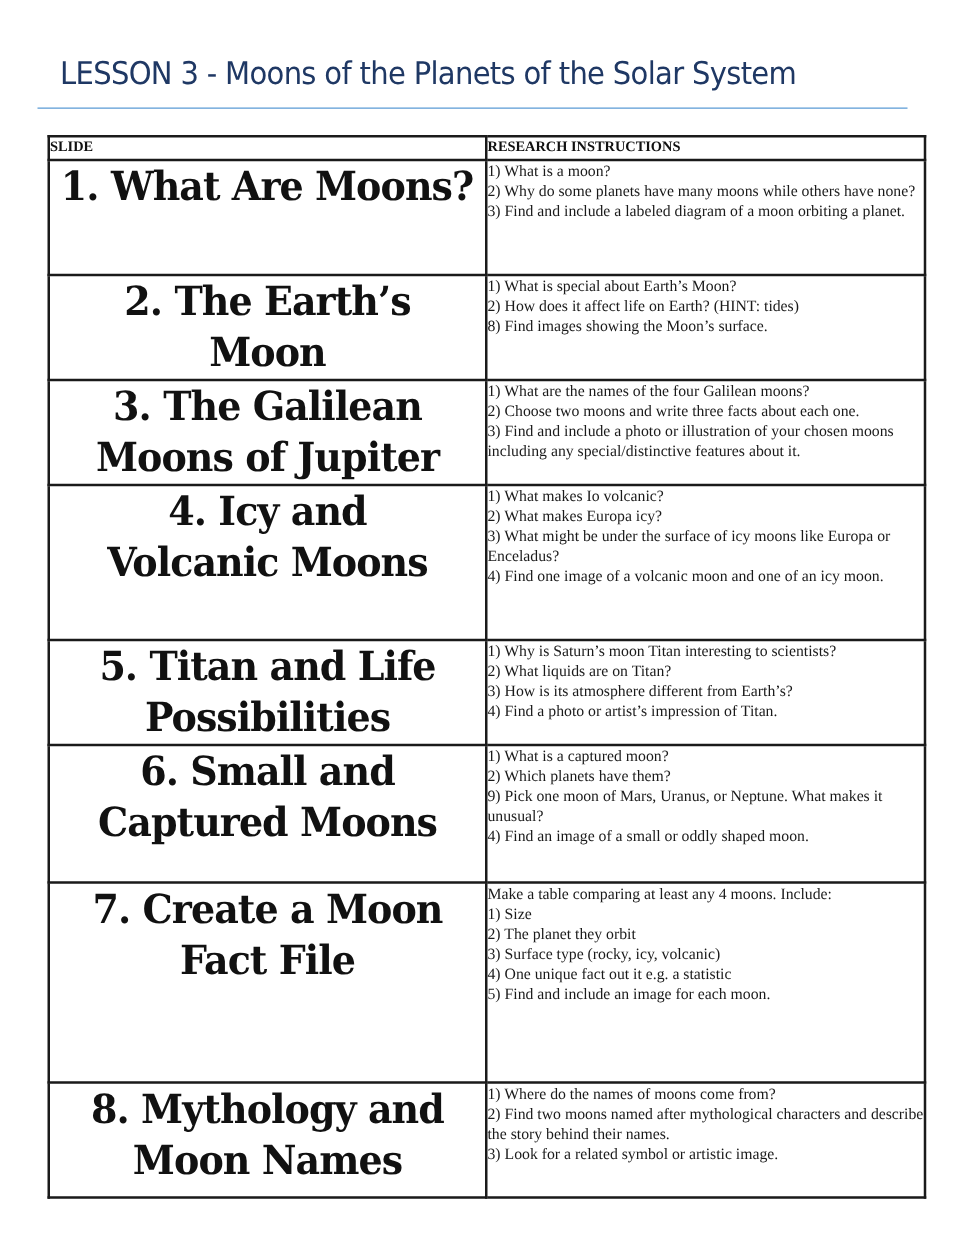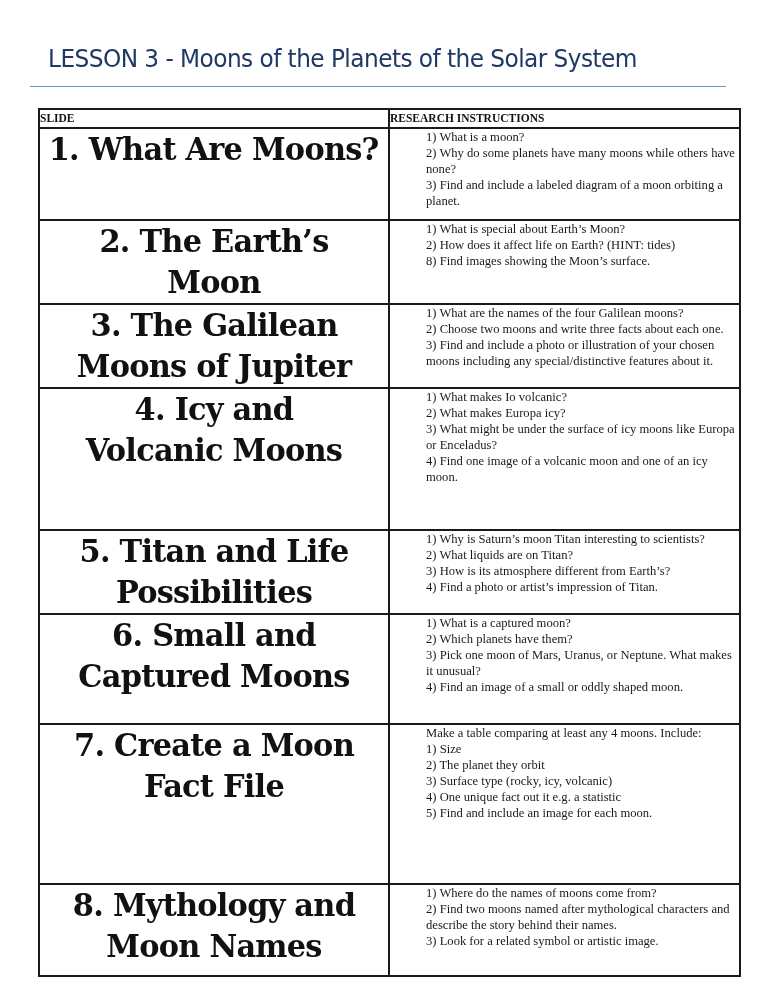--- a/index.html
+++ b/index.html
@@ -31,21 +31,21 @@
   td.slide {
     font-family: "DejaVu Serif", serif; font-weight: bold;
     font-size: 32px; line-height: 41px; text-align: center; color: #111;
     padding-top: 0px; letter-spacing: -0.8px;
   }
   td.slide span.t { display: inline-block; transform: scaleX(0.95); }
   td.instr {
     font-family: "Liberation Serif", serif; font-size: 12.6px;
     line-height: 16px; color: #1a1a1a; padding: 2px 4px 0 5px;
   }
-  .line { display: block; padding-left: 36px; }
+  .line { display: block; }
 </style>
 </head>
 <body>
 
 <div class="title">LESSON 3 - Moons of the Planets of the Solar System</div>
 <div class="rule"></div>
 
 <table class="lesson">
   <colgroup>
       <col class="c1">
@@ -75,21 +75,21 @@
       </td>
     </tr>
     <tr style="height:81px">
       <td class="slide"><span class="t" style="width:300px">3. The Galilean Moons of Jupiter</span></td>
       <td class="instr">
         <span class="line">1) What are the names of the four Galilean moons?</span>
         <span class="line">2) Choose two moons and write three facts about each one.</span>
         <span class="line">3) Find and include a photo or illustration of your chosen moons including any special/distinctive features about it.</span>
       </td>
     </tr>
-    <tr style="height:142px">
+    <tr style="height:124px">
       <td class="slide"><span class="t" style="width:320px">4. Icy and Volcanic Moons</span></td>
       <td class="instr">
         <span class="line">1) What makes Io volcanic?</span>
         <span class="line">2) What makes Europa icy?</span>
         <span class="line">3) What might be under the surface of icy moons like Europa or Enceladus?</span>
         <span class="line">4) Find one image of a volcanic moon and one of an icy moon.</span>
       </td>
     </tr>
     <tr style="height:80px">
       <td class="slide"><span class="t" style="width:300px">5. Titan and Life Possibilities</span></td>
@@ -98,21 +98,21 @@
         <span class="line">2) What liquids are on Titan?</span>
         <span class="line">3) How is its atmosphere different from Earth’s?</span>
         <span class="line">4) Find a photo or artist’s impression of Titan.</span>
       </td>
     </tr>
     <tr style="height:110px">
       <td class="slide"><span class="t" style="width:300px">6. Small and Captured Moons</span></td>
       <td class="instr">
         <span class="line">1) What is a captured moon?</span>
         <span class="line">2) Which planets have them?</span>
-        <span class="line">3) Pick one moon of Mars, Uranus, or Neptune. What makes it unusual?</span>
+        <span class="line">9) Pick one moon of Mars, Uranus, or Neptune. What makes it unusual?</span>
         <span class="line">4) Find an image of a small or oddly shaped moon.</span>
       </td>
     </tr>
     <tr style="height:160px">
       <td class="slide"><span class="t" style="width:300px">7. Create a Moon Fact File</span></td>
       <td class="instr">
         <span class="line">Make a table comparing at least any 4 moons. Include:</span>
         <span class="line">1) Size</span>
         <span class="line">2) The planet they orbit</span>
         <span class="line">3) Surface type (rocky, icy, volcanic)</span>

